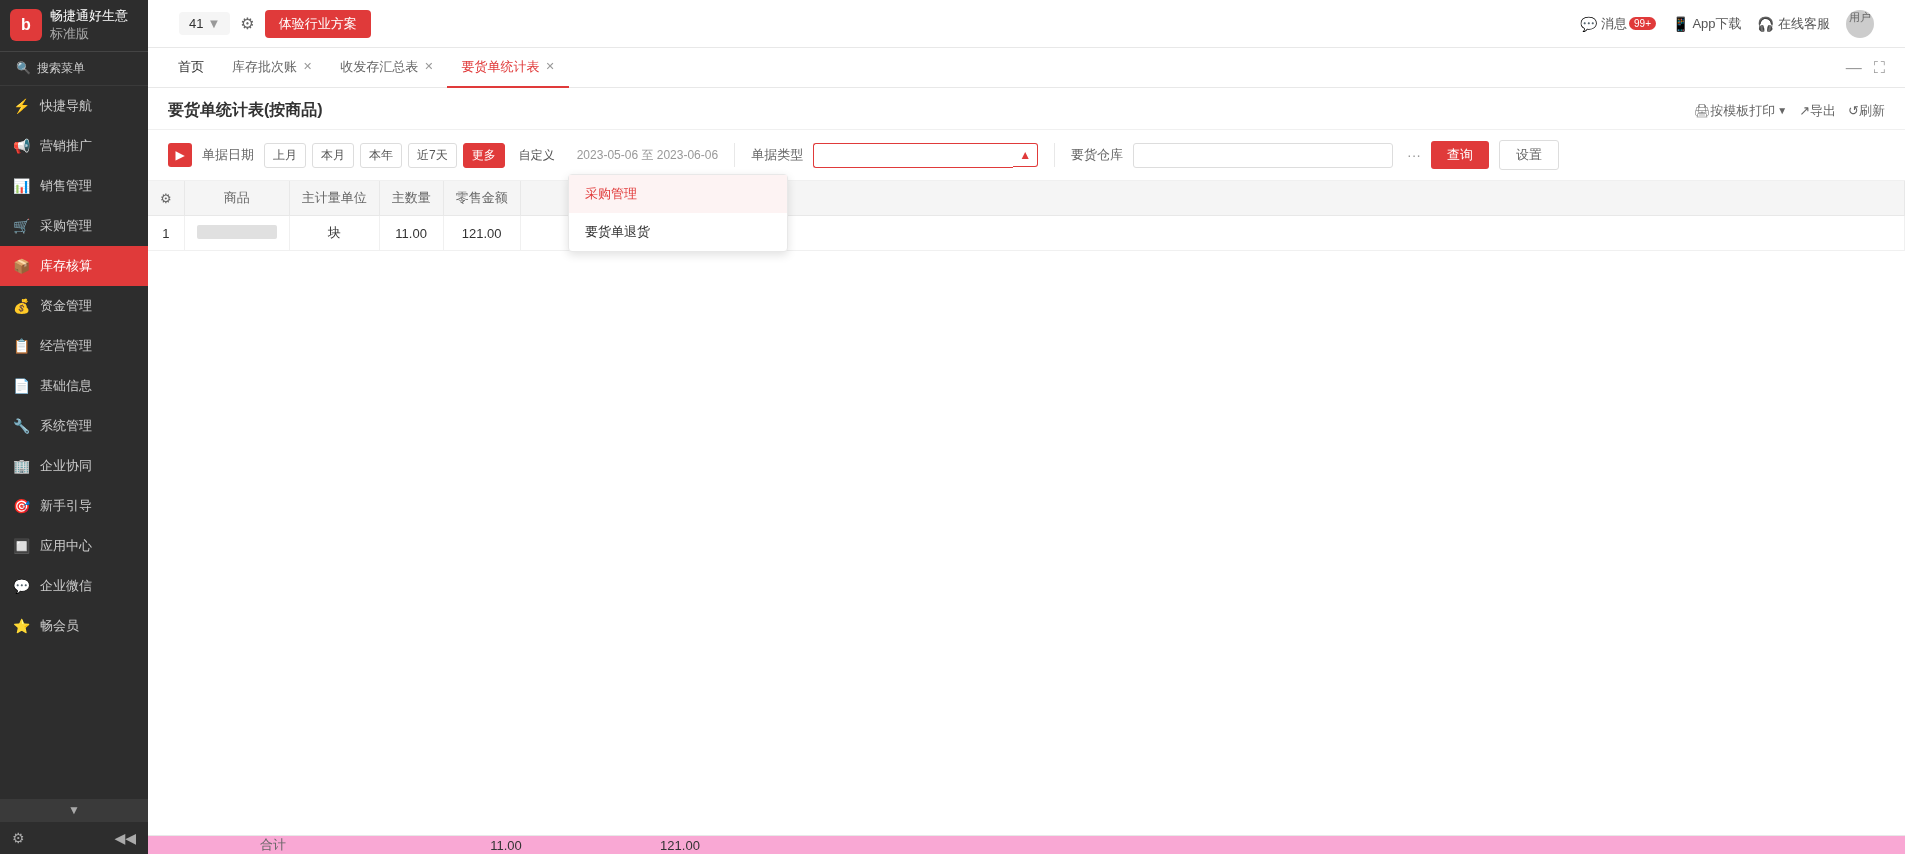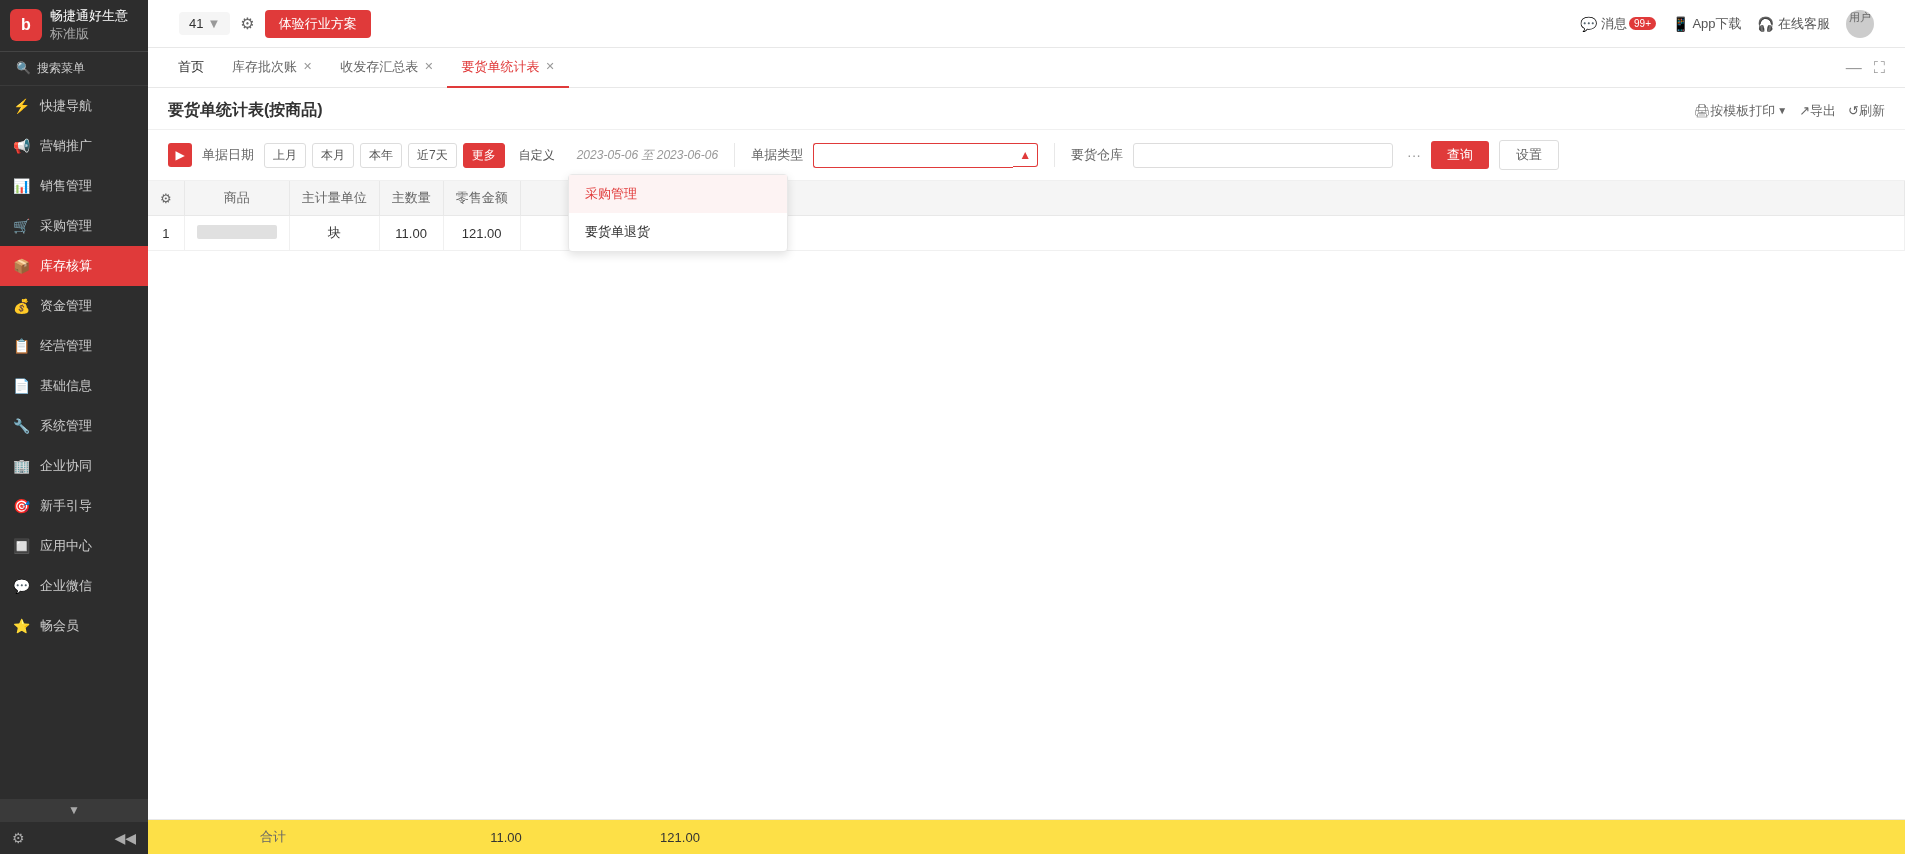--- a/index.html
+++ b/index.html
@@ -214,21 +214,21 @@
       font-size: 12px;
       color: #555;
       background: #fff;
     }
     .date-shortcut.more {
       background: #e03a3a;
       color: white;
       border-color: #e03a3a;
     }
     .date-custom { padding: 3px 8px; border: none; cursor: pointer; font-size: 12px; color: #555; background: transparent; }
-    .date-range { font-size: 12px; color: #999; margin-left: 4px; font-style: italic; }
+    .date-range { font-size: 12px; color: #999; margin-left: 4px; }
 
     .filter-divider { width: 1px; height: 24px; background: #e8e8e8; margin: 0 6px; }
     .filter-input {
       border: 1px solid #ddd;
       border-radius: 3px;
       padding: 4px 8px;
       font-size: 13px;
       outline: none;
       min-width: 180px;
       color: #333;
@@ -299,23 +299,23 @@
     tbody td {
       padding: 8px 12px;
       text-align: center;
       border-bottom: 1px solid #f0f0f0;
       border-right: 1px solid #f0f0f0;
       color: #333;
     }
 
     
     .table-footer {
-      background: #fde047;
+      background: #f9a8d4;
       border-top: 1px solid #e8e8e8;
-      padding: 8px 12px;
+      padding: 0 12px;
       display: flex;
       align-items: center;
     }
     .footer-label { color: #666; font-size: 13px; margin-left: 50px; }
     .footer-total-qty { font-size: 13px; color: #333; margin-left: 260px; }
     .footer-total-amt { font-size: 13px; color: #333; margin-left: 64px; }
 
     .filter-bar-inner {
       display: flex;
       align-items: center;

